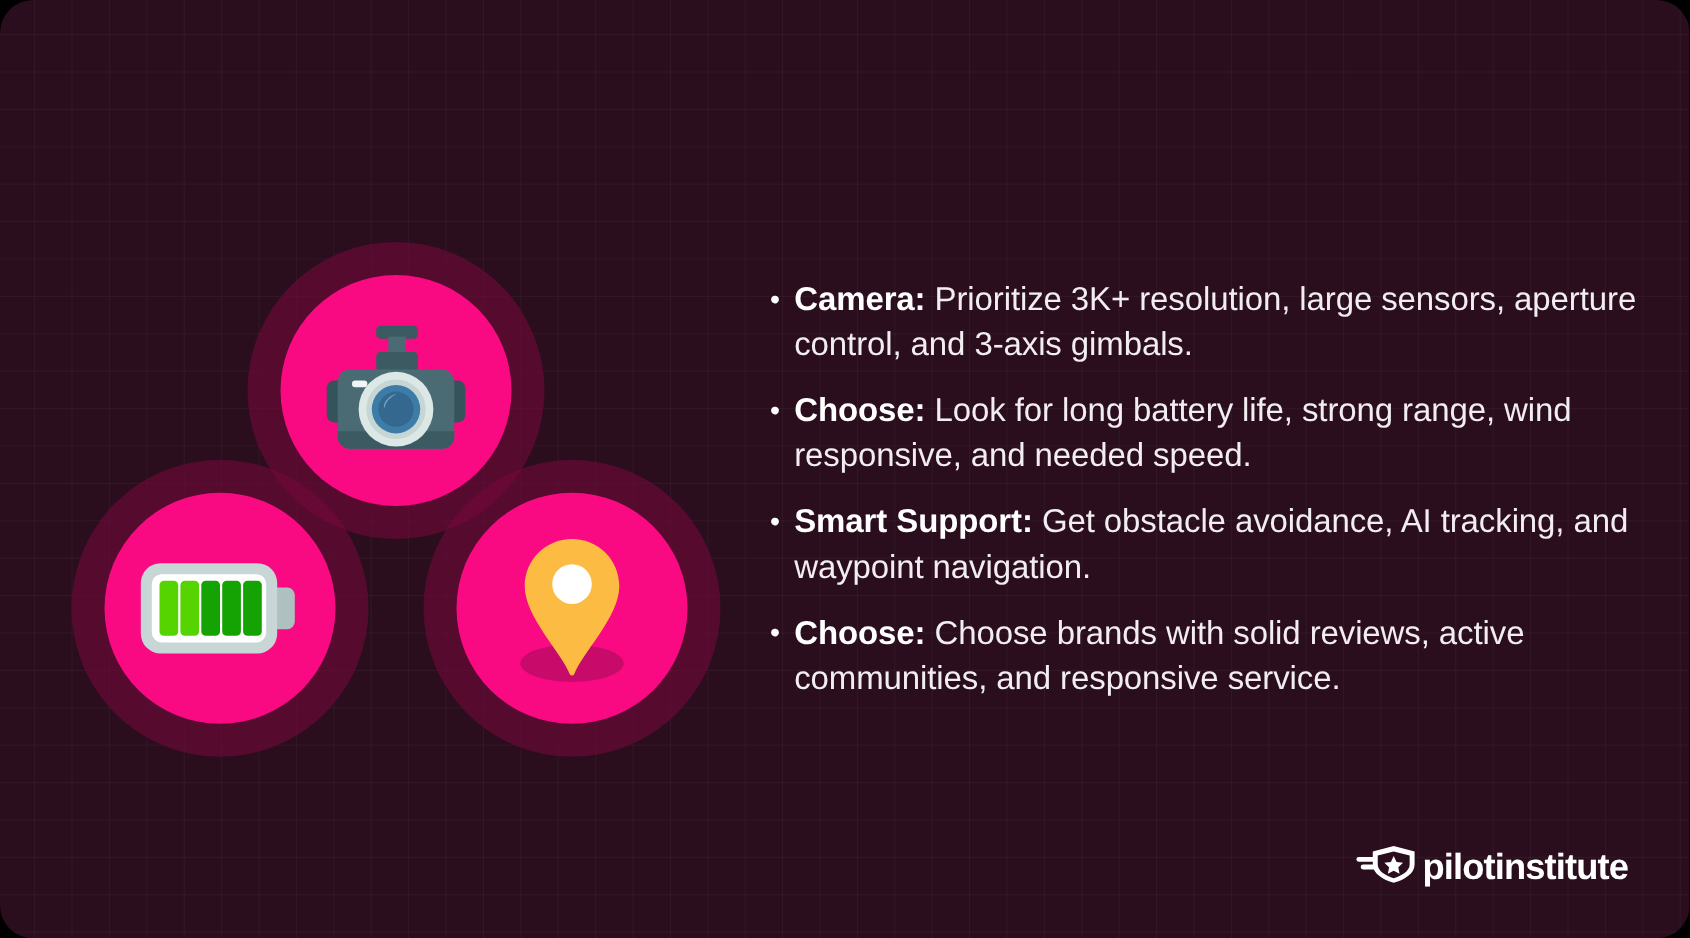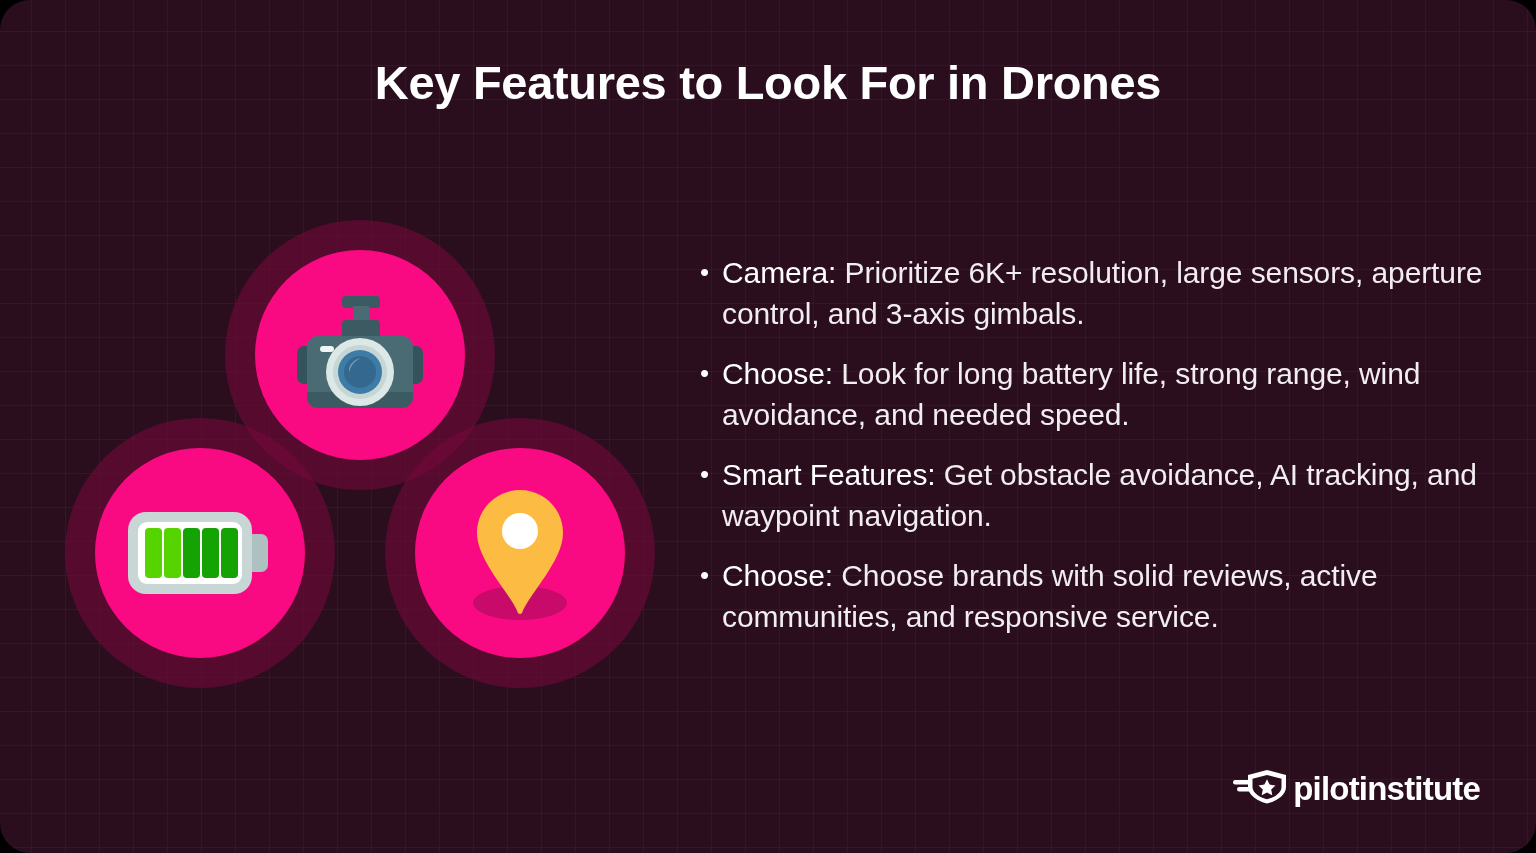--- a/index.html
+++ b/index.html
@@ -88,21 +88,21 @@
     line-height: 41px;
   }
   .bullet-text {
     flex: 1 1 auto;
     color: #F2EDF0;
     font-size: 30px;
     line-height: 41px;
     letter-spacing: -0.1px;
   }
   .bullet-text .lead {
-    font-weight: normal;
+    font-weight: bold;
     color: #FFFFFF;
   }
 
   
   #logo {
     position: absolute;
     right: 56px;
     bottom: 44px;
     display: flex;
     align-items: center;
@@ -116,21 +116,20 @@
     line-height: 33px;
   }
 </style>
 </head>
 <body>
 
 <div id="canvas">
 
   <div id="grid"></div>
 
-  <div id="title">Key Features to Look For in Drones</div>
 
   <div class="badge" id="badge-camera">
     <span>
       <svg width="130" height="118" viewBox="0 0 130 118">
 
         <rect x="47" y="0" width="38" height="12" rx="4" fill="#3C5A61"></rect>
 
         <rect x="58" y="10" width="16" height="16" fill="#4A6B73"></rect>
 
         <rect x="47" y="24" width="38" height="18" rx="4" fill="#3C5A61"></rect>
@@ -183,31 +182,31 @@
 
         <circle cx="65" cy="49" r="18" fill="#FFFFFF"></circle>
       </svg>
     </span>
   </div>
 
   <div id="bullets">
 
     <div class="bullet-row">
       <span class="bullet-dot">•</span>
-      <span class="bullet-text"><span class="lead">Camera:</span><span> Prioritize 6K+ resolution, large sensors, aperture control, and 3-axis gimbals.</span></span>
-    </div>
-
-    <div class="bullet-row">
-      <span class="bullet-dot">•</span>
-      <span class="bullet-text"><span class="lead">Choose:</span><span> Look for long battery life, strong range, wind avoidance, and needed speed.</span></span>
-    </div>
-
-    <div class="bullet-row">
-      <span class="bullet-dot">•</span>
-      <span class="bullet-text"><span class="lead">Smart Features:</span><span> Get obstacle avoidance, AI tracking, and waypoint navigation.</span></span>
+      <span class="bullet-text"><span class="lead">Camera:</span><span> Prioritize 3K+ resolution, large sensors, aperture control, and 3-axis gimbals.</span></span>
+    </div>
+
+    <div class="bullet-row">
+      <span class="bullet-dot">•</span>
+      <span class="bullet-text"><span class="lead">Choose:</span><span> Look for long battery life, strong range, wind responsive, and needed speed.</span></span>
+    </div>
+
+    <div class="bullet-row">
+      <span class="bullet-dot">•</span>
+      <span class="bullet-text"><span class="lead">Smart Support:</span><span> Get obstacle avoidance, AI tracking, and waypoint navigation.</span></span>
     </div>
 
     <div class="bullet-row">
       <span class="bullet-dot">•</span>
       <span class="bullet-text"><span class="lead">Choose:</span><span> Choose brands with solid reviews, active communities, and responsive service.</span></span>
     </div>
 
   </div>
 
   <div id="logo">

